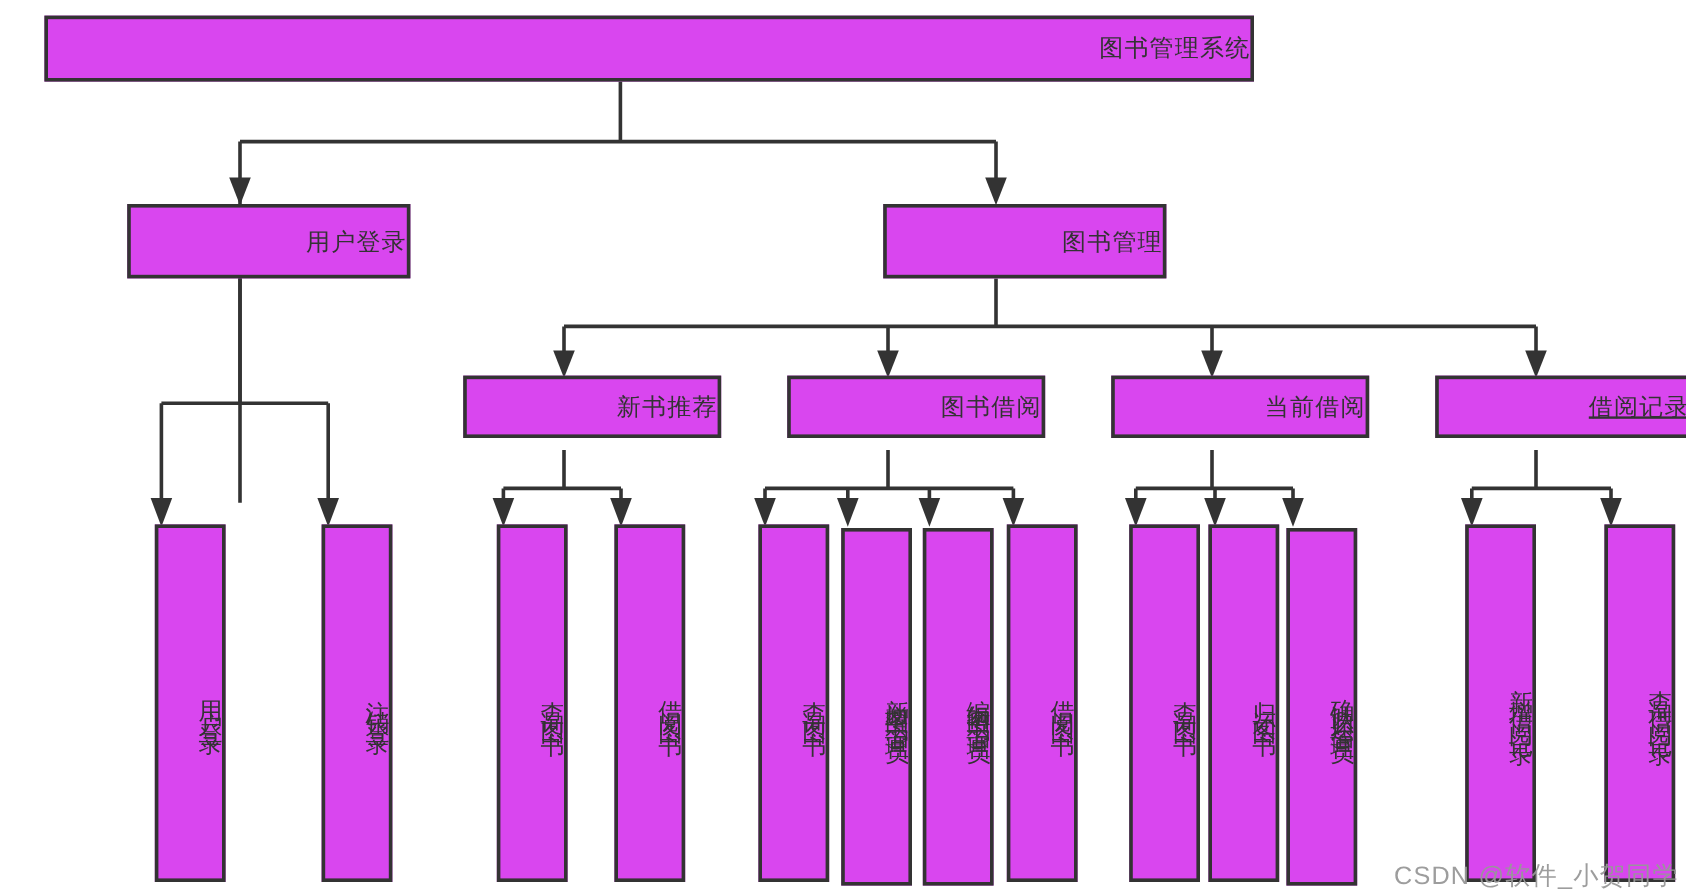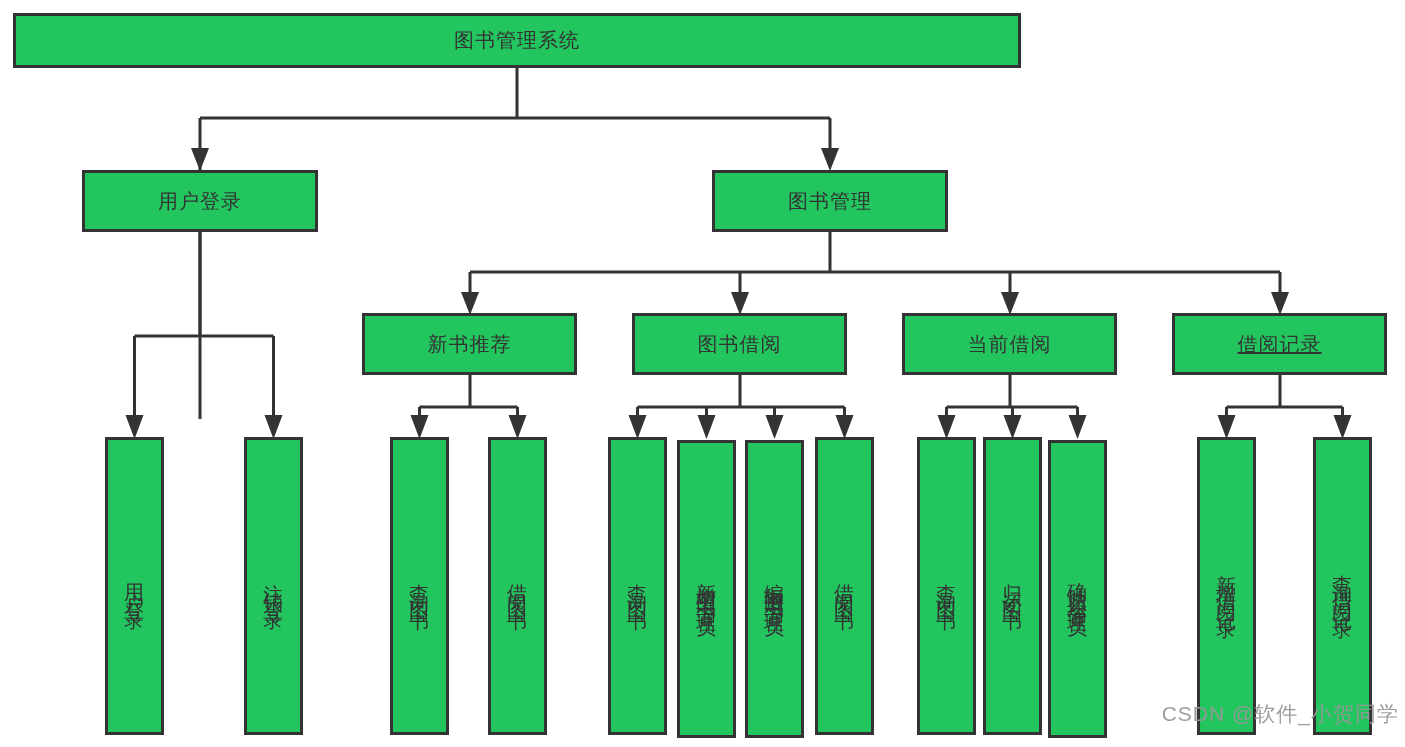--- a/index.html
+++ b/index.html
@@ -17,38 +17,39 @@
 
   svg.connectors {
     position: absolute;
     left: 0; top: 0;
     width: 1405px; height: 747px;
     z-index: 1;
   }
 
   .node {
     position: absolute;
-    background: #22c55e;
+    background: #d946ef;
     border: 3px solid #333333;
     display: flex;
     align-items: center;
-    justify-content: center;
+    justify-content: flex-end;
     z-index: 2;
     color: #333333;
+    margin-left: 24px;
   }
 
   .hbox { font-size: 20px; letter-spacing: 1px; }
 
   .root-box   { left: 13px;  top: 13px;  width: 1008px; height: 55px; }
 
   .l2-box     { top: 170px; width: 236px; height: 62px; }
   .l2-login   { left: 82px; }
   .l2-mgmt    { left: 712px; }
 
-  .l3-box     { top: 313px; width: 215px; height: 62px; }
+  .l3-box     { top: 313px; width: 215px; height: 52px; }
   .l3-recommend { left: 362px; }
   .l3-borrow    { left: 632px; }
   .l3-current   { left: 902px; }
   .l3-records   { left: 1172px; text-decoration: underline; }
 
   .vbox {
     top: 437px;
     width: 59px;
     height: 298px;
   }
@@ -60,21 +61,21 @@
     font-size: 20px;
     letter-spacing: 9px;
     line-height: 1;
     white-space: nowrap;
   }
   .vbox.dense .vtext { letter-spacing: 5px; }
 
   .watermark {
     position: absolute;
     right: 6px;
-    bottom: 19px;
+    bottom: 3px;
     z-index: 3;
     font-size: 21px;
     color: rgba(152, 152, 152, 0.95);
     letter-spacing: 1px;
   }
 </style>
 </head>
 <body>
 
 <div class="stage">

